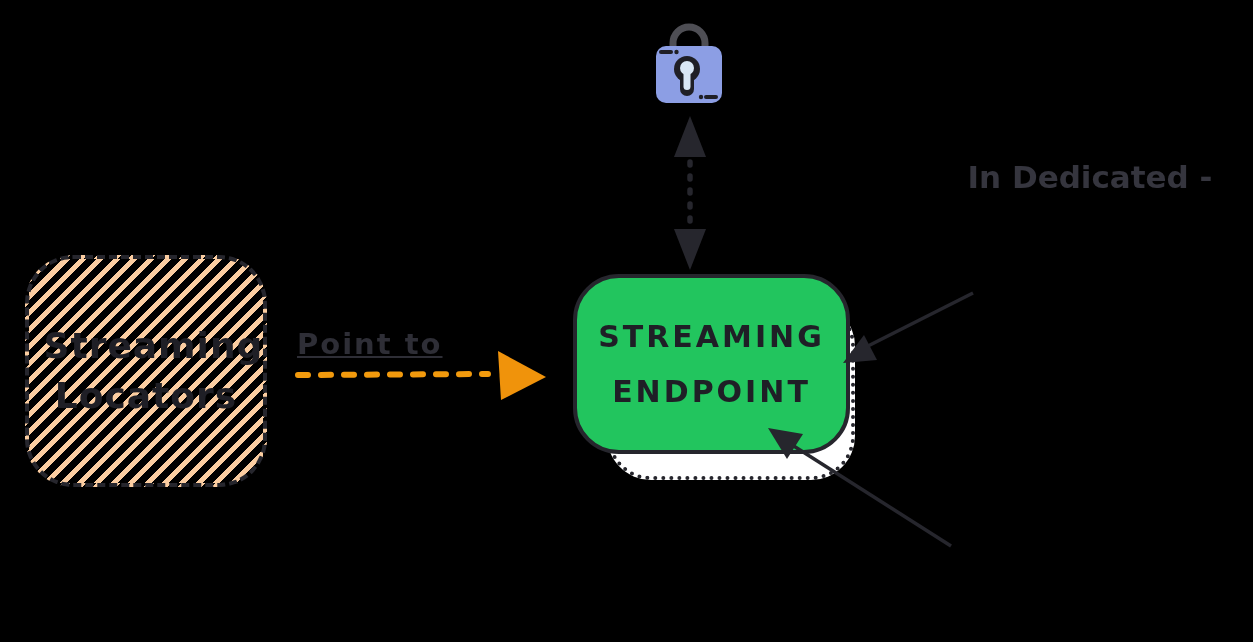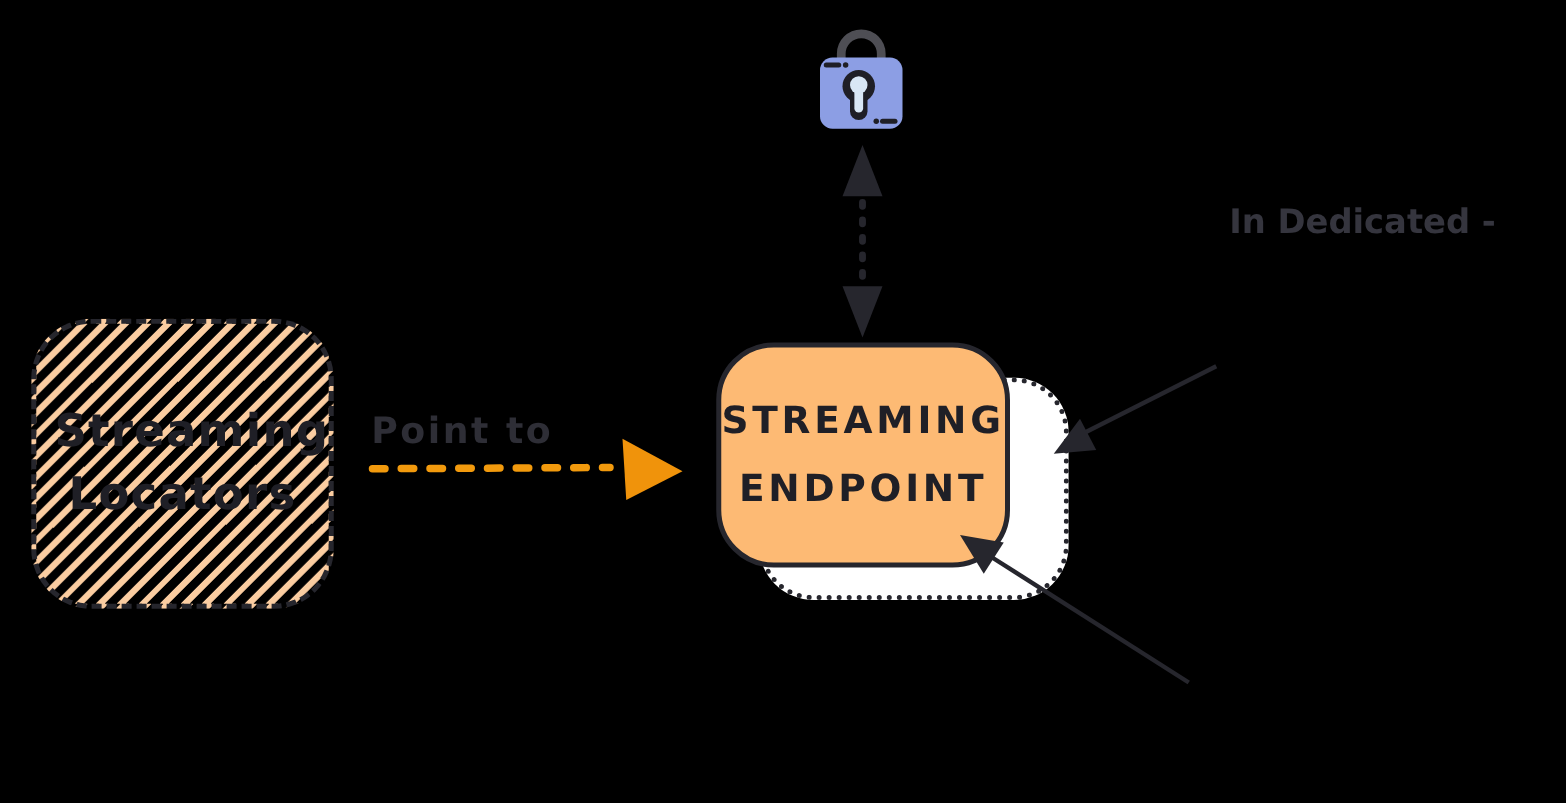--- a/index.html
+++ b/index.html
@@ -17,46 +17,46 @@
     display:flex;align-items:center;justify-content:center;text-align:center;z-index:2;
   }
   .locators-label{
     font-size:36px;font-weight:bold;color:#1F1F26;line-height:1.4;
     letter-spacing:1px;width:205px;
   }
 
   
   .point-to{
     position:absolute;left:297px;top:327px;font-size:29px;font-weight:bold;
-    color:#2E2E36;letter-spacing:2px;z-index:3;
+    color:#2E2E36;letter-spacing:2px;z-index:3;text-decoration:underline;
   }
 
   
   .lock{position:absolute;left:648px;top:16px;width:82px;height:94px;z-index:3;}
 
   
   .endpoint-shadow{
     position:absolute;left:607px;top:302px;width:248px;height:178px;
     border:4px dotted #26262D;border-radius:44px;background:#fff;z-index:1;
   }
   .endpoint-box{
-    position:absolute;left:573px;top:274px;width:235px;height:180px;
-    border:4px solid #26262D;border-radius:46px;background:#fdba74;
+    position:absolute;left:573px;top:274px;width:277px;height:180px;
+    border:4px solid #26262D;border-radius:46px;background:#22c55e;
     display:flex;align-items:center;justify-content:center;text-align:center;z-index:2;
   }
   .endpoint-label{
     font-size:30px;font-weight:bold;color:#1F1F26;letter-spacing:3px;
     line-height:1.85;width:232px;
   }
 
   
   .ann{
     position:absolute;text-align:center;font-weight:bold;color:#35353E;z-index:3;
   }
-  .ann-dedicated{left:945px;top:157px;width:290px;font-size:27px;line-height:41px;}
+  .ann-dedicated{left:945px;top:157px;width:290px;font-size:31px;line-height:41px;}
   .ann-shared{left:950px;top:543px;width:300px;font-size:27px;line-height:39px;}
 
   
   .overlay{position:absolute;left:0;top:0;width:1253px;height:642px;z-index:5;pointer-events:none;}
 </style>
 </head>
 <body>
 
 <div class="canvas">
 

